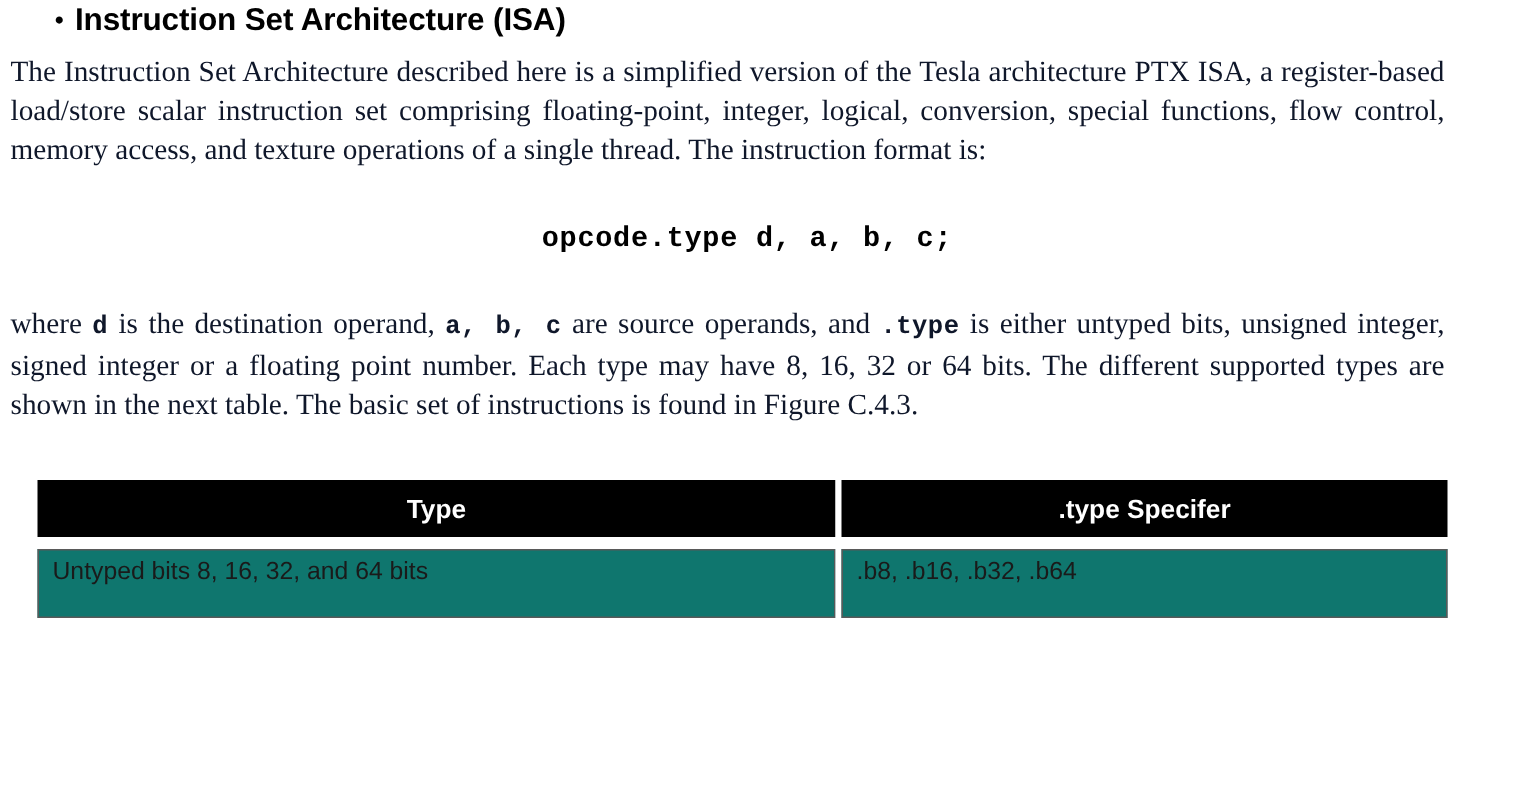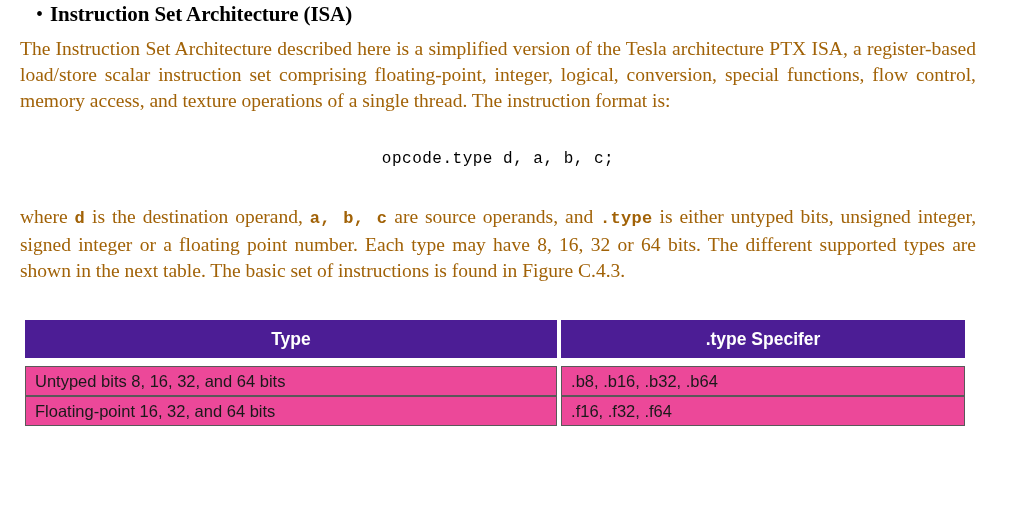--- a/index.html
+++ b/index.html
@@ -36,51 +36,51 @@
     width: 30px;
     font-size: 20px;
     line-height: 26px;
     text-align: left;
     padding-left: 16px;
     box-sizing: border-box;
     color: #000;
   }
   .heading-text {
     flex: 1 1 auto;
-    font-family: Liberation Serif, serif;
+    font-family: Liberation Sans, sans-serif;
     font-weight: bold;
     font-size: 21px;
     line-height: 28px;
     letter-spacing: -0.1px;
   }
 
   
   .body-block {
     position: absolute;
-    left: 20px;
+    left: 7px;
     width: 956px;
     font-family: "Liberation Serif", serif;
     font-size: 19.5px;
     line-height: 26px;
     text-align: justify;
     text-justify: inter-word;
-    color: #a16207;
+    color: #0f172a;
   }
   #para-1 { top: 36px; }
   #para-2 { top: 177px; margin-top: 27px; }
 
   .code-line {
     position: absolute;
     left: 20px;
     top: 147px;
     width: 956px;
     text-align: center;
     font-family: "Liberation Mono", monospace;
-    font-weight: normal;
-    font-size: 16px;
+    font-weight: bold;
+    font-size: 19px;
     line-height: 24px;
     letter-spacing: 0.5px;
     white-space: pre;
   }
 
   code.inl {
     font-family: "Liberation Mono", monospace;
     font-weight: bold;
     font-size: 17px;
     letter-spacing: 0.3px;
@@ -90,21 +90,21 @@
   .types-table {
     position: absolute;
     left: 25px;
     top: 320px;
     width: 940px;
     border-collapse: separate;
     border-spacing: 0;
     table-layout: fixed;
   }
   .types-table th {
-    background: #4c1d95;
+    background: #000000;
     color: #ffffff;
     font-family: "Liberation Sans", sans-serif;
     font-weight: bold;
     font-size: 17.5px;
     height: 38px;
     text-align: center;
     vertical-align: middle;
     border: none;
     padding: 0;
   }
@@ -114,24 +114,24 @@
     background: #ffffff;
     padding: 0;
   }
   .types-table th.col-spec { width: 382px; }
 
   .types-table td {
     font-family: "Liberation Sans", sans-serif;
     font-size: 16.5px;
     color: #1a1a1a;
     height: 28px;
-    padding: 0 0 0 9px;
+    padding: 0 0 16px 9px;
     vertical-align: middle;
     border: 1px solid #595959;
-    background: #ec4899;
+    background: #0f766e;
     white-space: nowrap;
     overflow: hidden;
   }
   .types-table tbody tr td { border-top-width: 1px; }
   .types-table tbody tr + tr td { border-top: 1px solid #595959; }
   .types-table td.gap {
     border: none;
     padding: 0;
     background: #ffffff;
     width: 4px;
@@ -171,21 +171,16 @@
       <tr class="header-gap-row">
         <td></td>
         <td></td>
         <td></td>
       </tr>
       <tr>
         <td>Untyped bits 8, 16, 32, and 64 bits</td>
         <td class="gap"></td>
         <td>.b8, .b16, .b32, .b64</td>
       </tr>
-      <tr>
-        <td>Floating-point 16, 32, and 64 bits</td>
-        <td class="gap"></td>
-        <td>.f16, .f32, .f64</td>
-      </tr>
     </tbody>
   </table>
 
 </div>
 
 </body></html>

